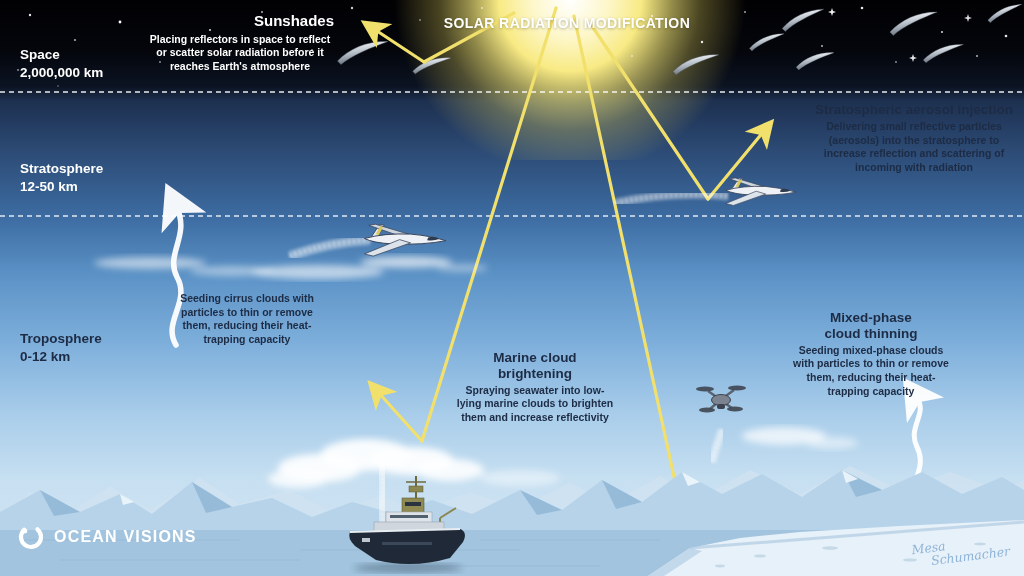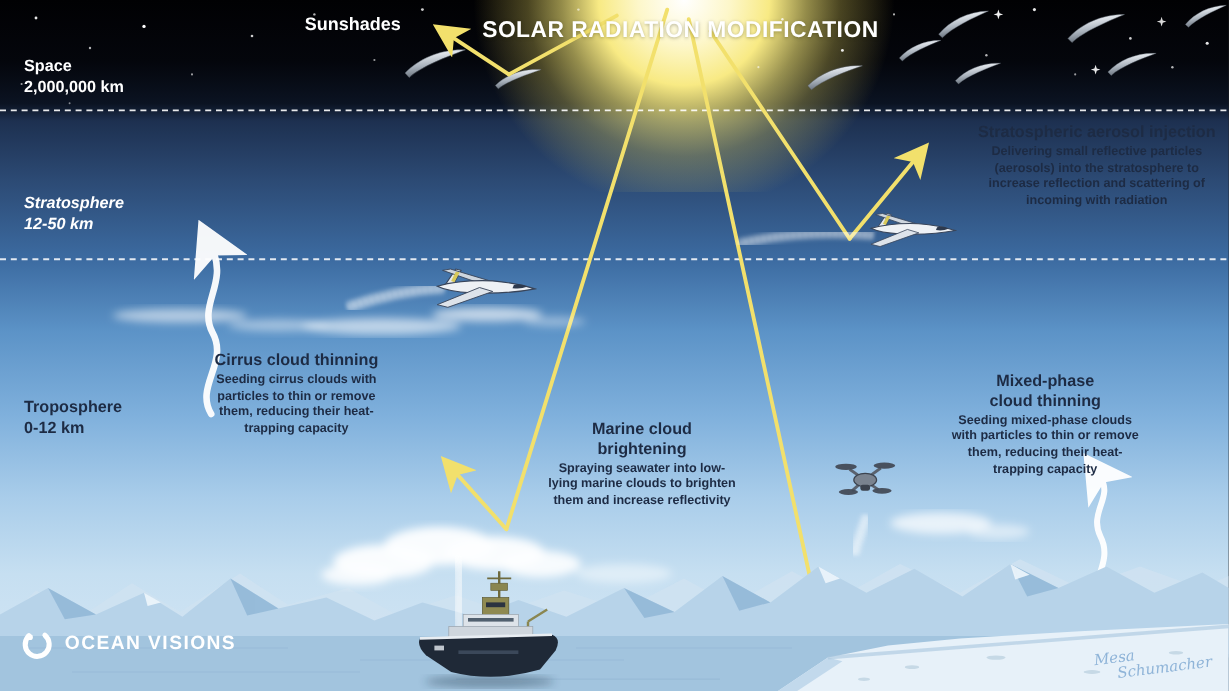--- a/index.html
+++ b/index.html
@@ -18,33 +18,33 @@
       rgba(240,222,100,.3) 55%, rgba(228,208,92,.14) 66%, rgba(220,200,90,0) 74%);
     pointer-events:none;
   }
   svg.scene{position:absolute;left:0;top:0;}
   .txt{position:absolute;text-align:center;}
   .txt h2{margin:0 0 2px 0;font-size:13.5px;line-height:1.18;font-weight:bold;}
   .txt p{margin:0;font-size:10.5px;line-height:1.3;font-weight:bold;}
   .ink{color:var(--ink,#1d2b44);}
   .wht{color:#ffffff;}
   #title{
-    left:322px;top:15px;width:490px;color:#fff;font-size:19px;font-weight:bold;
+    left:322px;top:15px;width:490px;color:#fff;font-size:14px;font-weight:bold;
     letter-spacing:.4px;text-shadow:0 1px 3px rgba(40,40,0,.35);
   }
   #sunshades{left:146px;top:12px;width:188px;}
   #sunshades h2{font-size:15px;margin-bottom:3px;text-align:right;}
   #sai{left:808px;top:102px;width:212px;}
   #cirrus{left:172px;top:292px;width:150px;}
   #marine{left:455px;top:350px;width:160px;}
   #mixed{left:748px;top:310px;width:158px;margin-left:44px;}
   #mixed h2 span{display:inline-block;max-width:120px;}
   .layer{position:absolute;left:20px;font-size:13.5px;font-weight:bold;line-height:1.35;text-align:left;}
   #layer-space{top:46px;color:#fff;}
-  #layer-strat{top:160px;color:#fff;font-style:italic;}
+  #layer-strat{top:160px;color:#fff;}
   #layer-trop{top:330px;color:var(--ink,#1d2b44);}
   .brand{position:absolute;left:16px;top:522px;display:flex;align-items:center;gap:8px;color:#fff;}
   .brand-name{font-size:16px;font-weight:bold;letter-spacing:1.2px;}
   .brand-url{position:absolute;left:22px;top:552px;color:#fff;font-size:11px;font-weight:bold;letter-spacing:.4px;margin-top:36px;}
   .signature{
     position:absolute;left:912px;top:536px;width:120px;color:var(--signature_blue,#8fb4d8);
     font-family:"DejaVu Serif",serif;font-style:italic;font-size:12.5px;line-height:1.05;
     transform:rotate(-7deg);text-align:left;
   }
   .signature .l2{margin-left:18px;}
@@ -254,29 +254,29 @@
       <path d="M8,60 L118,57" stroke="#e8edf2" stroke-width="2.2" fill="none"></path>
       <rect x="20" y="66" width="8" height="4" fill="#e8edf2" opacity=".8"></rect>
       <rect x="40" y="70" width="50" height="3" fill="#3b485a"></rect>
     </g>
   </svg>
 
   <div class="txt" id="title">SOLAR RADIATION MODIFICATION</div>
 
   <div class="txt wht" id="sunshades">
     <h2>Sunshades</h2>
+    <p>Placing reflectors in space to reflect or scatter solar radiation before it reaches Earth's atmosphere</p>
   </div>
 
   <div class="txt ink" id="sai">
     <h2>Stratospheric aerosol injection</h2>
     <p>Delivering small reflective particles (aerosols) into the stratosphere to increase reflection and scattering of incoming with radiation</p>
   </div>
 
   <div class="txt ink" id="cirrus">
-    <h2>Cirrus cloud thinning</h2>
     <p>Seeding cirrus clouds with particles to thin or remove them, reducing their heat-trapping capacity</p>
   </div>
 
   <div class="txt ink" id="marine">
     <h2>Marine cloud brightening</h2>
     <p>Spraying seawater into low-lying marine clouds to brighten them and increase reflectivity</p>
   </div>
 
   <div class="txt ink" id="mixed">
     <h2><span>Mixed-phase cloud thinning</span></h2>

